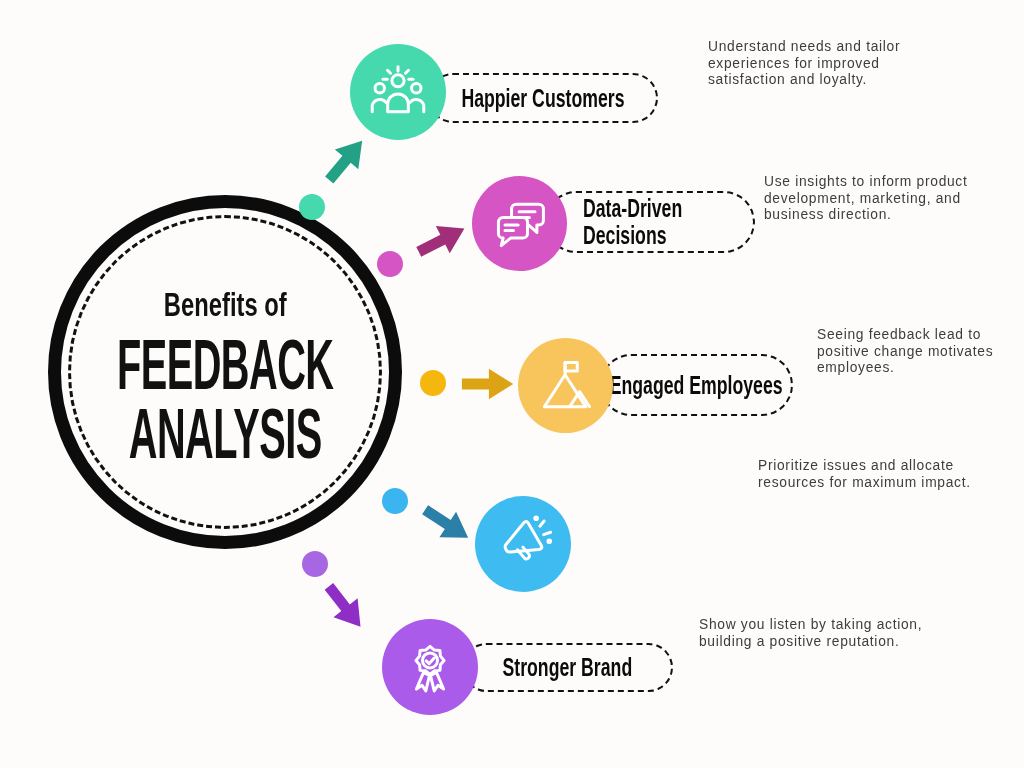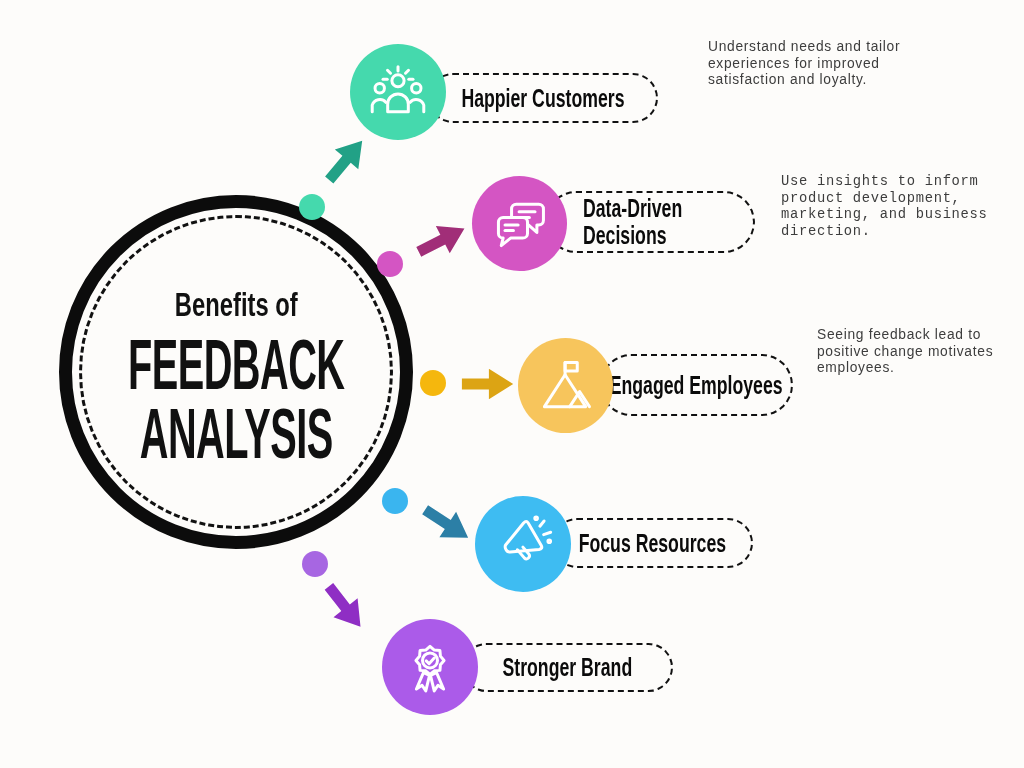--- a/index.html
+++ b/index.html
@@ -1,21 +1,21 @@
 <!DOCTYPE html>
 <html><head>
 <meta charset="utf-8">
 <style>
   * { margin:0; padding:0; box-sizing:border-box; }
   html,body { width:1024px; height:768px; }
   body { font-family:"Liberation Sans", sans-serif; }
   .canvas { position:relative; width:1024px; height:768px; background:#fdfcfa; overflow:hidden; }
 
   
-  .main-circle { position:absolute; left:59px; top:195px; width:354px; height:354px;
+  .main-circle { position:absolute; left:48px; top:195px; width:354px; height:354px;
     border:13px solid #0c0c0c; border-radius:50%; z-index:1; background:#fdfcfa; }
   .inner-dashed { position:absolute; inset:7px; border:3.5px dashed #111; border-radius:50%; }
   .title-block { position:absolute; inset:0; display:flex; flex-direction:column;
     align-items:center; justify-content:center; padding-top:10px; color:#111; }
   .t-pre { font-size:33px; font-weight:bold; transform:scaleX(.72); margin-bottom:6px; white-space:nowrap; }
   .t-big { font-size:71px; font-weight:bold; transform:scaleX(.56); line-height:69px; white-space:nowrap; letter-spacing:-1px; }
 
   
   .dot { position:absolute; width:26px; height:26px; border-radius:50%; z-index:3; }
   .dot1 { left:299px; top:194px; }
@@ -52,21 +52,21 @@
         justify-content:flex-start; padding-left:36px; }
   .p2 .lbl { white-space:normal; transform-origin:left center; line-height:1.02; width:160px; }
   .p3 { left:600px; top:354px; width:193px; height:62px; border-radius:31px; }
   .p4 { left:552px; top:518px; width:201px; height:50px; border-radius:25px; }
   .p5 { left:462px; top:643px; width:211px; height:49px; border-radius:25px; }
 
   
   .desc { position:absolute; font-size:13.8px; line-height:16.5px; letter-spacing:.7px;
     color:#3d3d3d; z-index:1; }
   .d1 { left:688px; top:39px;  width:228px;margin-left:20px; }
-  .d2 { left:781px; top:174px; width:207px;font-family:Liberation Mono, monospace; }
+  .d2 { left:764px; top:174px; width:207px; }
   .d3 { left:817px; top:327px; width:188px; }
   .d4 { left:758px; top:458px; width:222px; }
   .d5 { left:699px; top:617px; width:250px; }
 
   .ic { fill:none; stroke:#ffffff; stroke-width:3.2; stroke-linecap:round; stroke-linejoin:round; }
 </style>
 </head>
 <body>
 
 <div class="canvas">
@@ -113,23 +113,20 @@
   </div>
 
   <div class="pill p1">
     <span class="lbl">Happier Customers</span>
   </div>
   <div class="pill p3">
     <span class="lbl">Engaged Employees</span>
   </div>
   <div class="pill p2">
     <span class="lbl">Data-Driven Decisions</span>
-  </div>
-  <div class="pill p4">
-    <span class="lbl">Focus Resources</span>
   </div>
   <div class="pill p5">
     <span class="lbl">Stronger Brand</span>
   </div>
 
   <div class="bcircle c1" style="background: rgb(69, 217, 173);">
     <svg viewBox="0 0 64 64" class="ic">
       <circle cx="32" cy="20" r="6.5"></circle>
       <path d="M21,53 v-8 a11,11 0 0 1 22,0 v8 z"></path>
       <circle cx="12.5" cy="28" r="5"></circle>
@@ -179,14 +176,16 @@
       <circle cx="32" cy="25" r="8"></circle>
       <path d="M28,25.5 l3,3 l5.5,-6"></path>
       <polygon points="25,38 17.5,55.5 23.5,51.5 27.5,57.5 31.5,41"></polygon>
       <polygon points="39,38 46.5,55.5 40.5,51.5 36.5,57.5 32.5,41"></polygon>
     </svg>
   </div>
 
   <p class="desc d1">Understand needs and tailor experiences for improved satisfaction and loyalty.</p>
   <p class="desc d2">Use insights to inform product development, marketing, and business direction.</p>
   <p class="desc d3">Seeing feedback lead to positive change motivates employees.</p>
+  <p class="desc d4">Prioritize issues and allocate resources for maximum impact.</p>
+  <p class="desc d5">Show you listen by taking action, building a positive reputation.</p>
 
 </div>
 
 </body></html>

